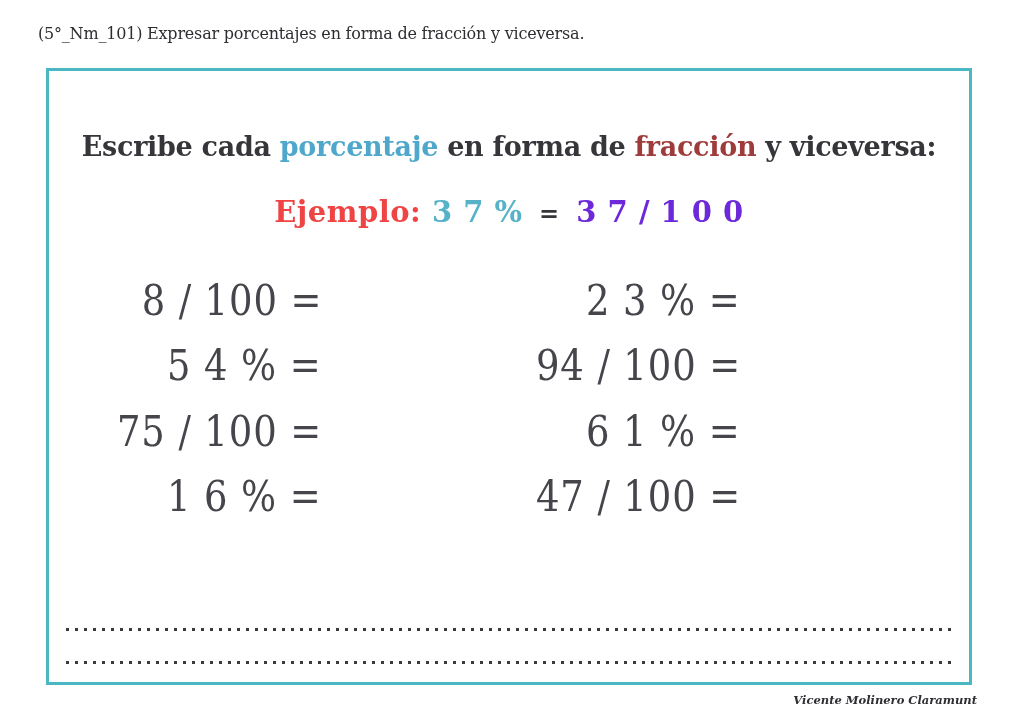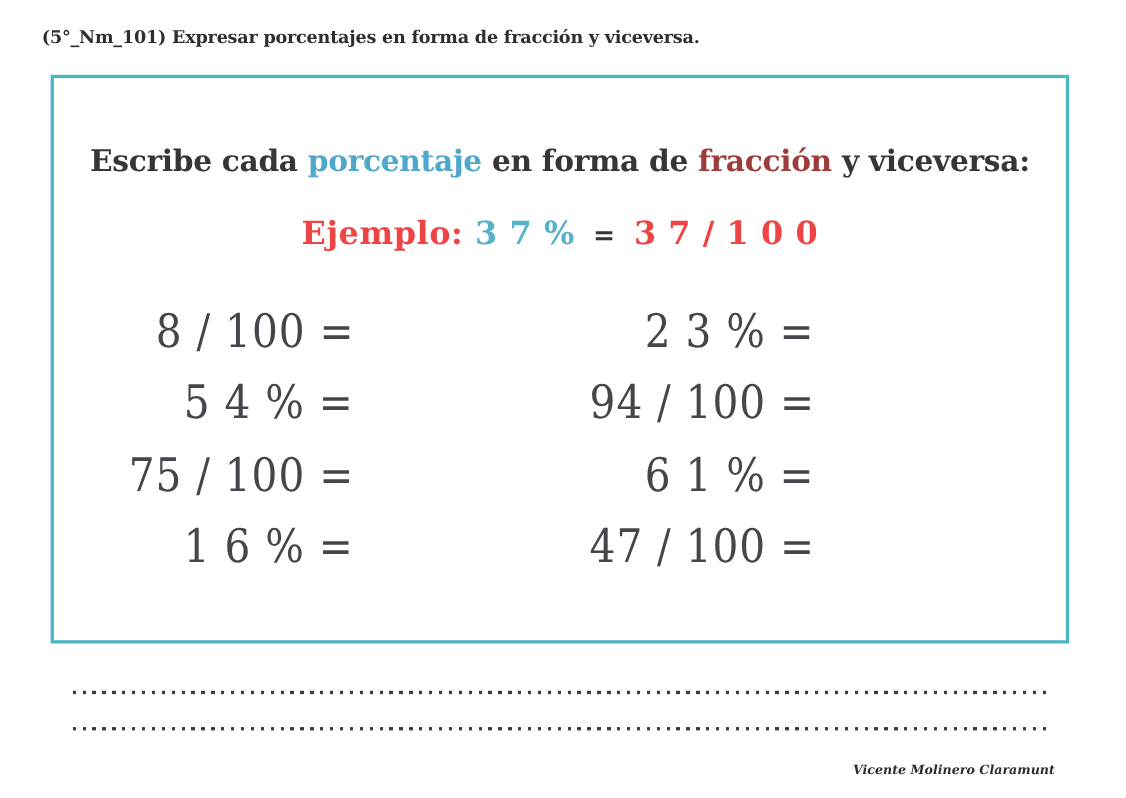--- a/index.html
+++ b/index.html
@@ -16,33 +16,33 @@
     font-family: "DejaVu Serif", serif;
     color: #35353a;
   }
 
   
   .header-line {
     position: absolute;
     left: 38px;
     top: 24px;
     font-size: 16px;
-    font-weight: bold;
+    font-weight: normal;
     letter-spacing: -0.2px;
     color: #2e2e32;
     white-space: nowrap;
   }
 
   
   .worksheet-box {
     position: absolute;
     left: 46px;
     top: 68px;
     width: 926px;
-    height: 517px;
+    height: 617px;
     box-sizing: border-box;
     border: 3px solid #4bb7c3;
     background: #ffffff;
   }
 
   .ws-title {
     position: absolute;
     top: 60px;
     left: 0;
     width: 100%;
@@ -62,21 +62,21 @@
     width: 100%;
     text-align: center;
     font-size: 29px;
     font-weight: bold;
     letter-spacing: 0.5px;
     white-space: nowrap;
   }
   .ws-example .ex-label { color: #ef4444; }
   .ws-example .ex-pct   { color: #56b2c9; margin-left: 0; }
   .ws-example .ex-eq    { color: #35353a; margin: 0 6px; font-size: 24px; }
-  .ws-example .ex-frac  { color: #ef4444; }
+  .ws-example .ex-frac  { color: #6d28d9; }
 
   .exercise {
     position: absolute;
     font-size: 42px;
     font-weight: 500;
     color: #45454b;
     line-height: 1;
     white-space: nowrap;
     transform: scaleX(0.88);
     transform-origin: right center;
@@ -100,21 +100,21 @@
       #3a3a3a 0px, #3a3a3a 3px,
       transparent 3px, transparent 9px
     );
   }
   .dotted-1 { top: 628px; }
   .dotted-2 { top: 661px; }
 
   
   .signature {
     position: absolute;
-    right: 65px;
+    right: 47px;
     top: 693px;
     font-size: 11.5px;
     font-weight: bold;
     font-style: italic;
     color: #2e2e32;
     white-space: nowrap;
   }
 </style>
 </head>
 <body>

